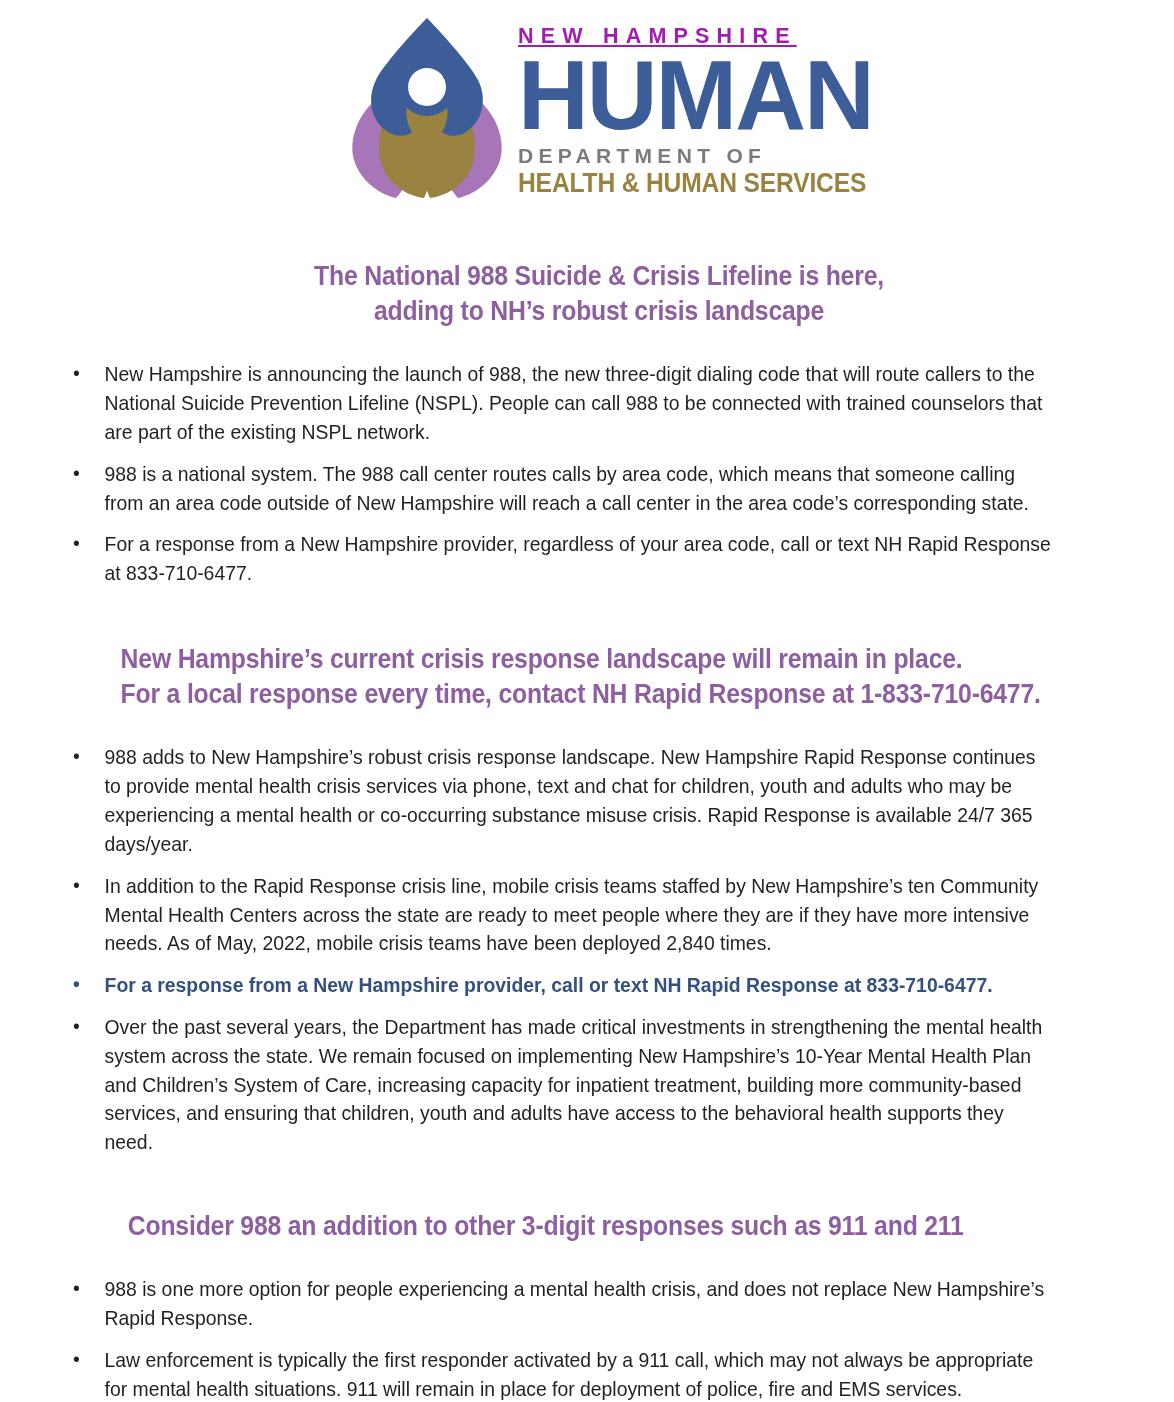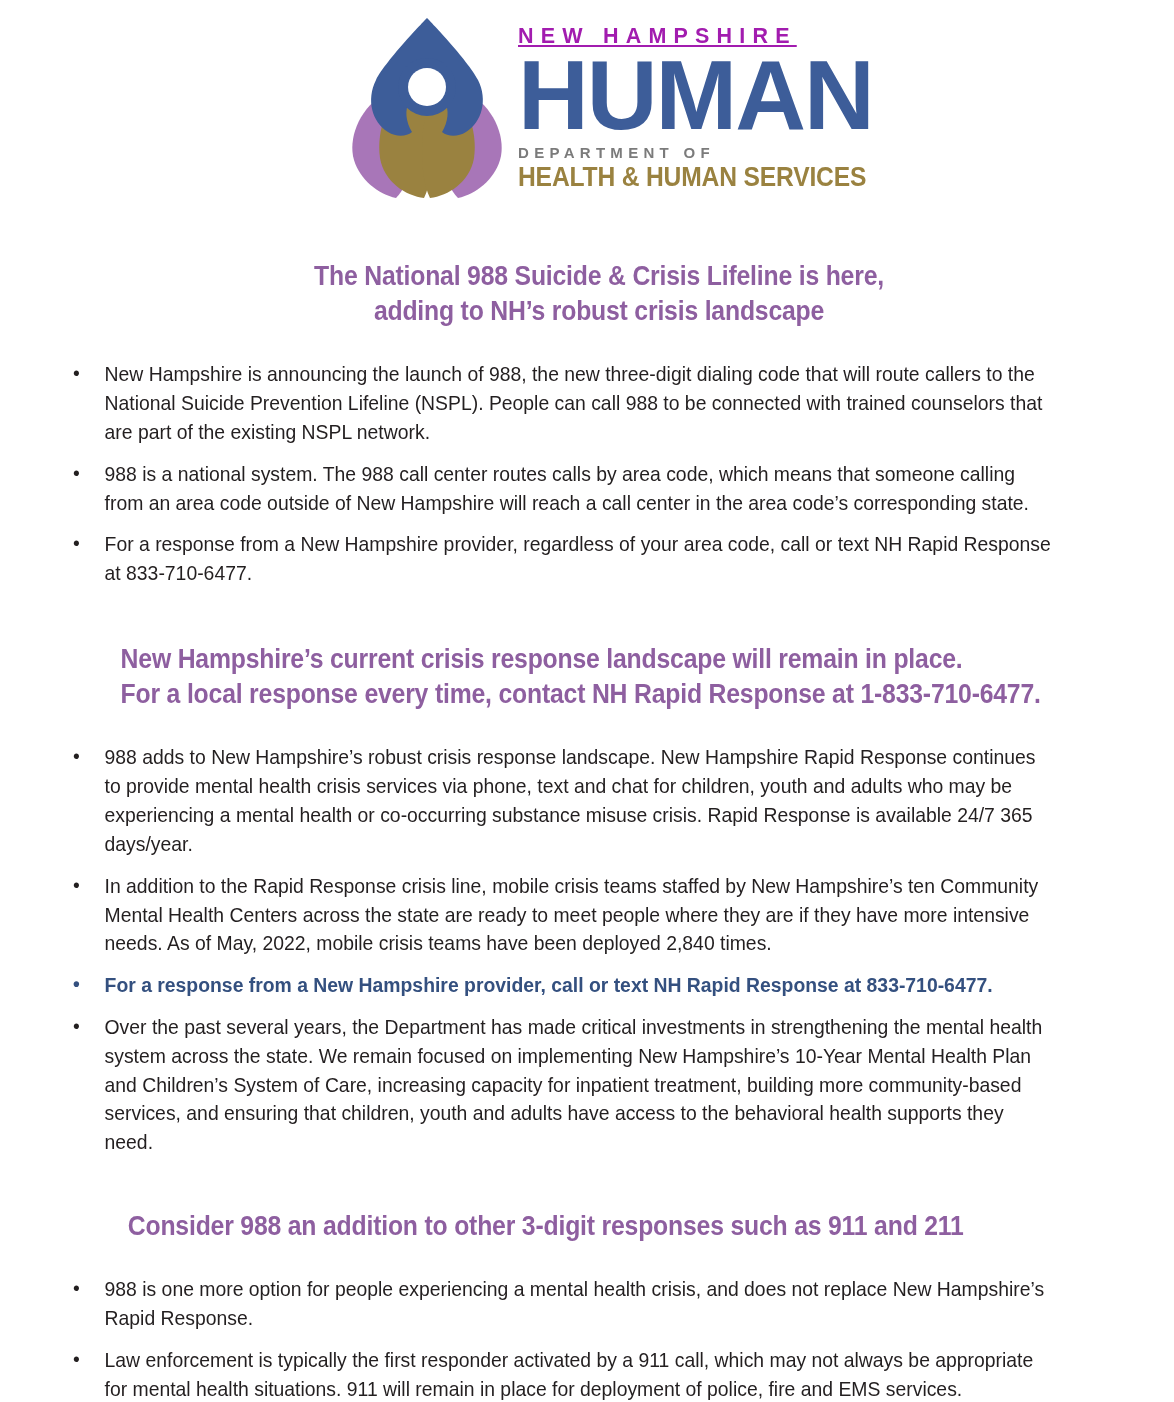--- a/index.html
+++ b/index.html
@@ -57,21 +57,21 @@
     font-size: 98px;
     font-weight: bold;
     letter-spacing: -2px;
     color: #3d5d99;
     line-height: 0.92;
     margin-top: 2px;
     white-space: nowrap;
   }
   .logo-line-dept {
     font-family: "Liberation Sans", sans-serif;
-    font-size: 15px;
+    font-size: 21px;
     font-weight: bold;
     letter-spacing: 5.3px;
     color: #7b7b7b;
     margin-top: 5px;
     white-space: nowrap;
   }
   .logo-line-hhs {
     font-family: "Liberation Sans", sans-serif;
     font-size: 28px;
     font-weight: bold;

